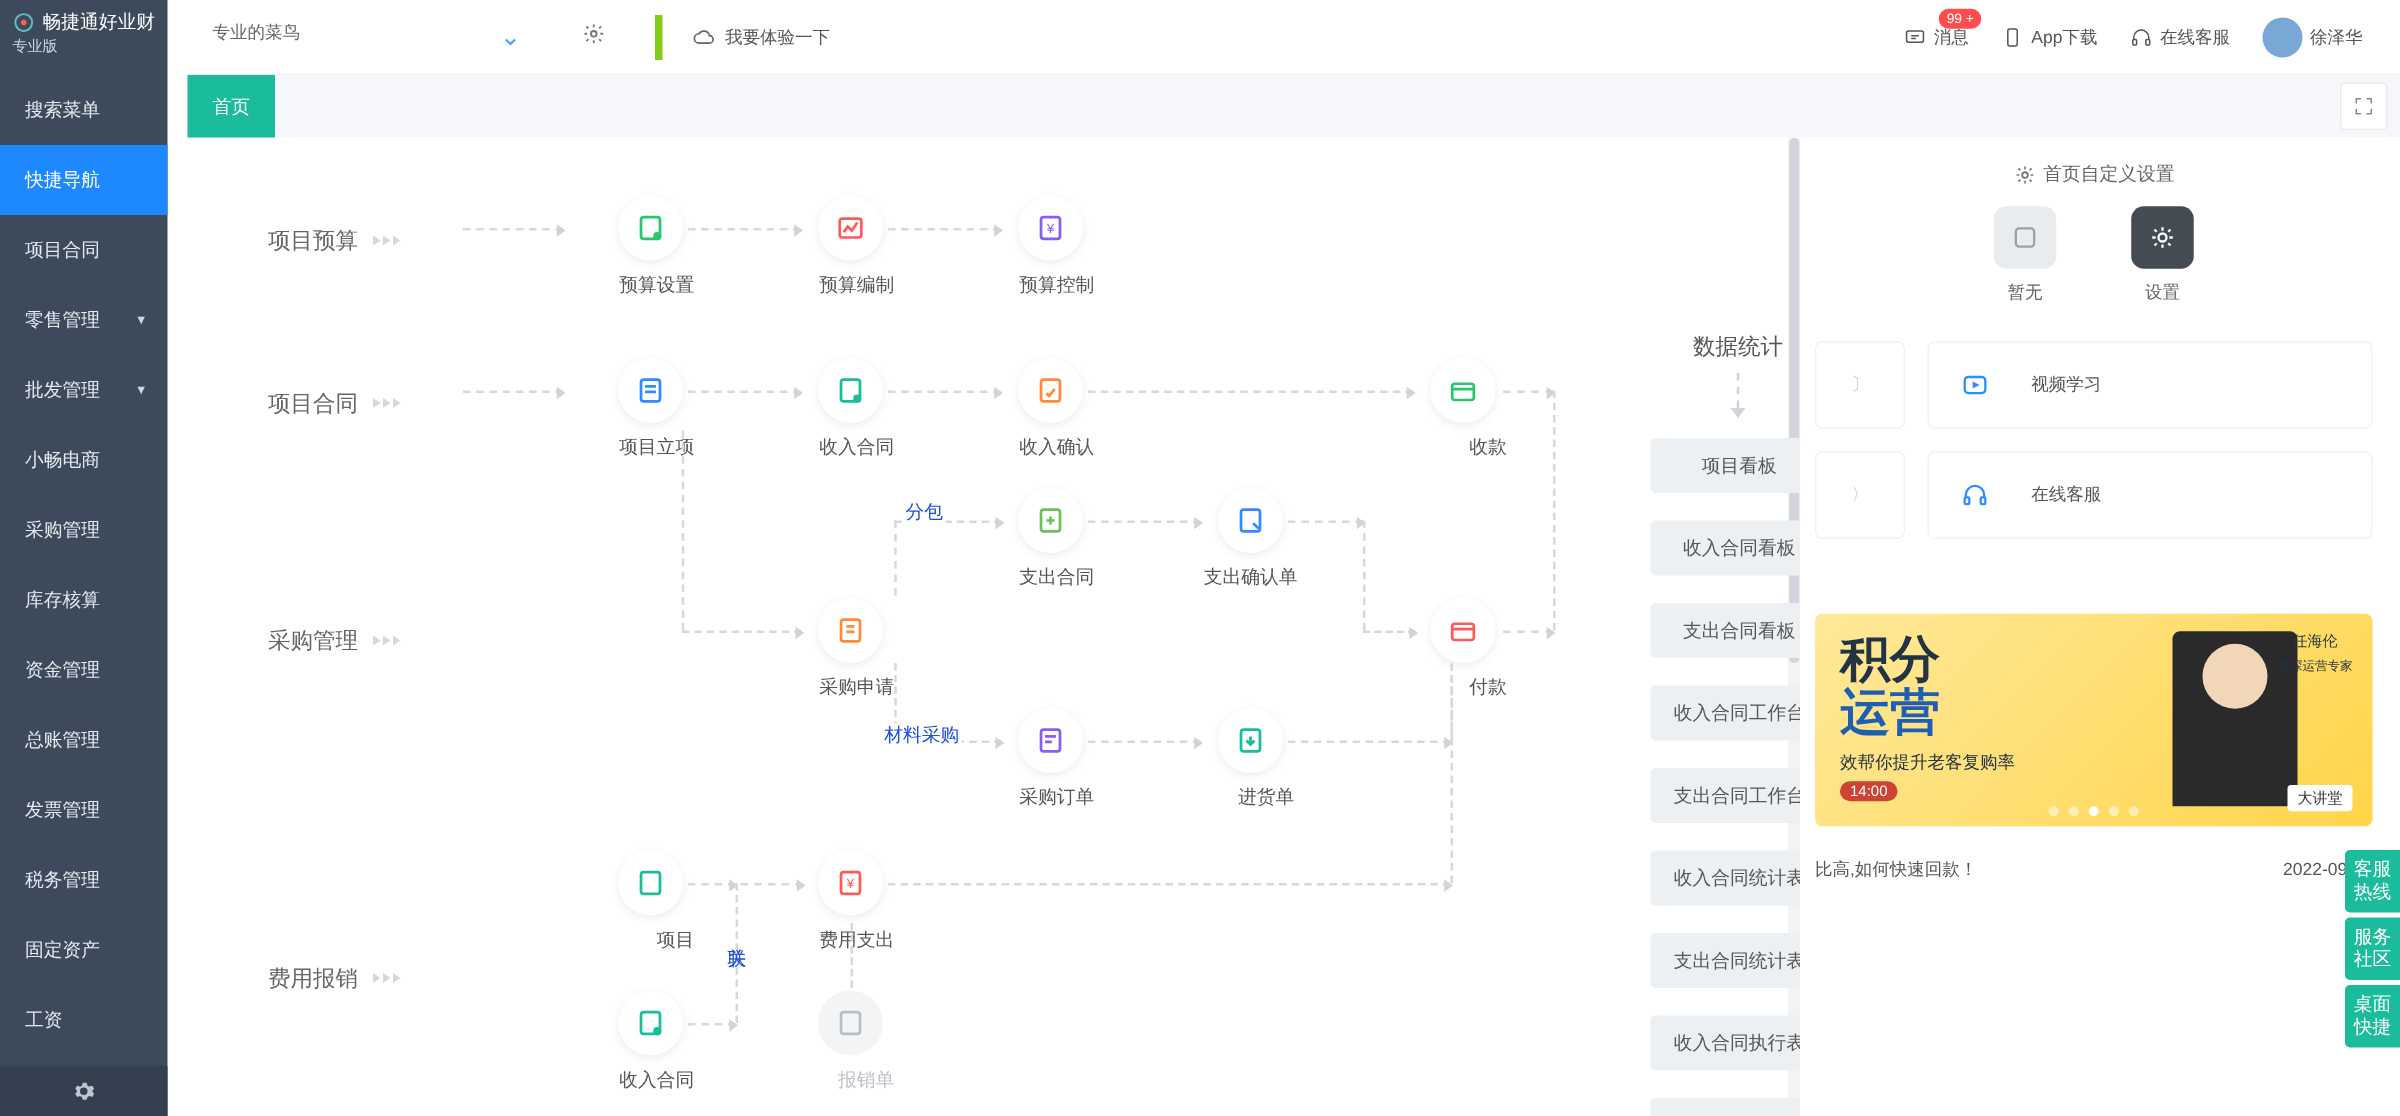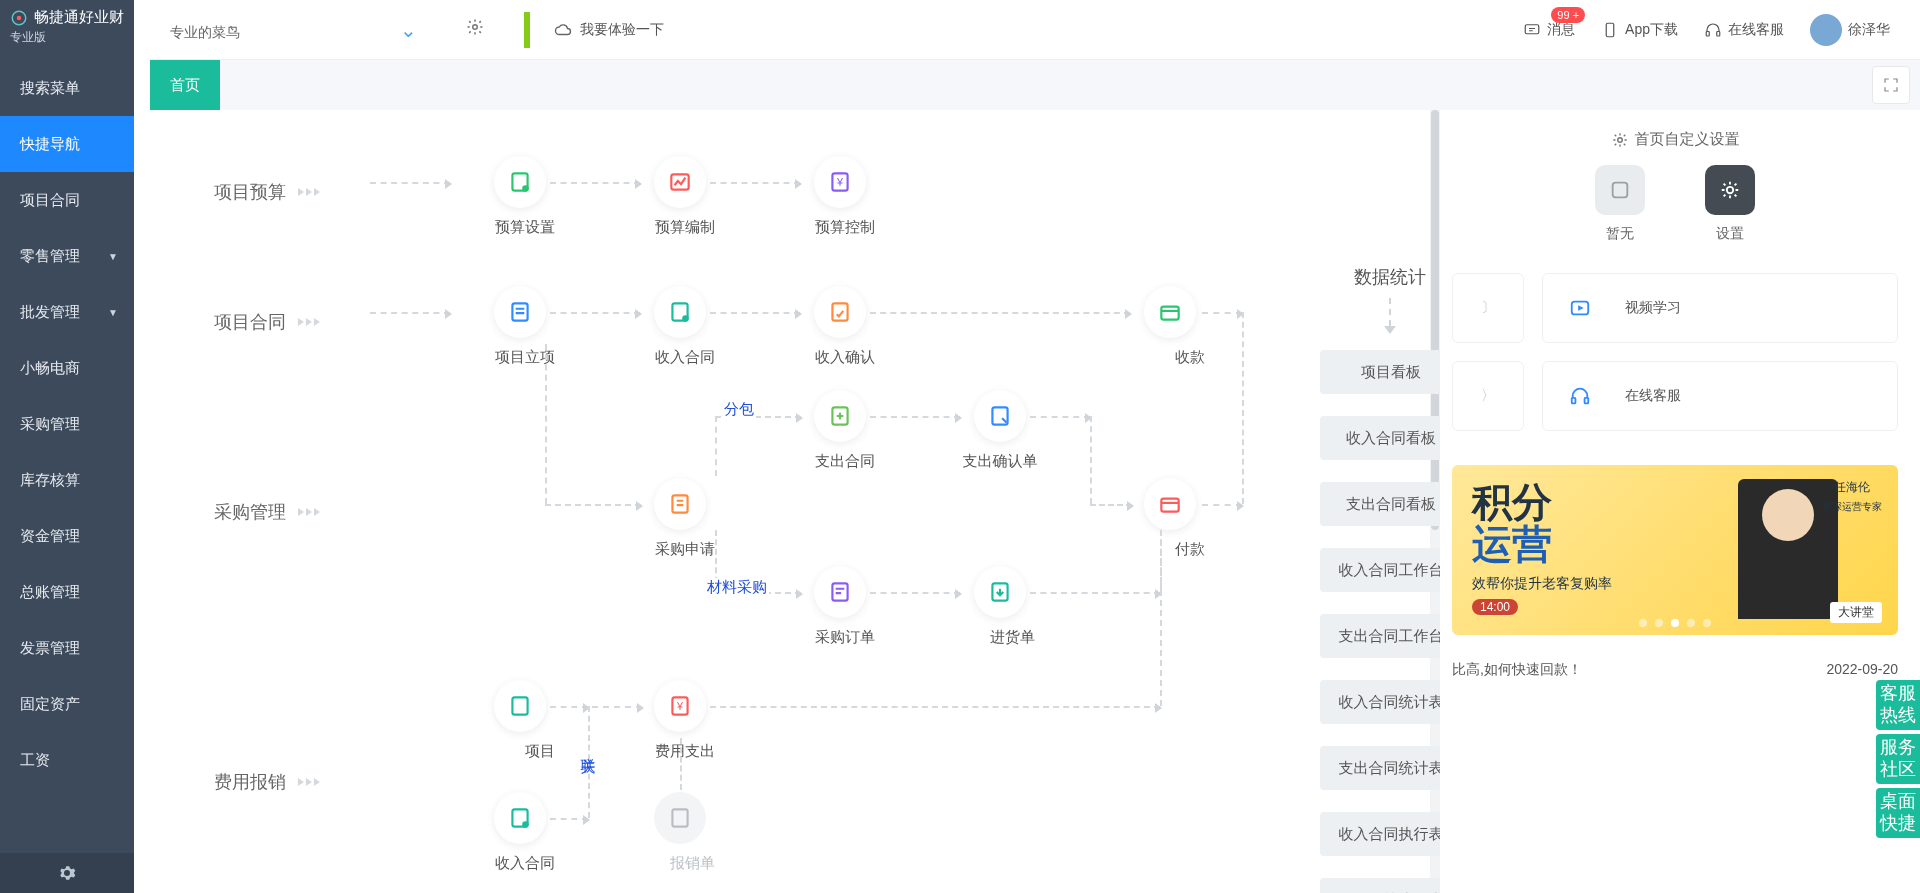--- a/index.html
+++ b/index.html
@@ -1,20 +1,20 @@
 <!DOCTYPE html>
 <html><head>
 <meta charset="utf-8">
 <style>
 * { margin: 0; padding: 0; box-sizing: border-box; }
 body { font-family: "Microsoft YaHei", "PingFang SC", sans-serif; font-size: 14px; color: #333; background: #fff; width: 1920px; height: 893px; overflow: hidden; position: relative; }
 
 
 .topbar { position: absolute; top: 0; left: 150px; right: 0; height: 60px; background: #fff; display: flex; align-items: center; padding: 0 30px 0 20px; border-bottom: 1px solid #eee; }
-.workspace-sel { flex: 0 0 280px; display: flex; align-items: flex-end; color: #666; position: relative; }
+.workspace-sel { flex: 0 0 280px; display: flex; align-items: flex-start; color: #666; position: relative; }
 .workspace-sel .chev { color: #4aa3ff; margin-left: 160px; font-size: 20px; }
 .gear-top { margin-left: 16px; color: #666; font-size: 18px; }
 .try-btn { margin-left: 40px; display: flex; align-items: center; color: #555; border-left: 6px solid #84cc16; padding-left: 24px; height: 36px; }
 .try-btn svg { margin-right: 8px; }
 .topbar-spacer { flex: 1; }
 .top-right { display: flex; align-items: center; gap: 26px; color: #555; }
 .top-right .item { display: flex; align-items: center; gap: 6px; position: relative; cursor: pointer; }
 .badge99 { position: absolute; top: -14px; right: -10px; background: #ff4d4f; color: #fff; border-radius: 10px; font-size: 11px; padding: 0 6px; line-height: 16px; }
 .avatar { width: 32px; height: 32px; border-radius: 50%; background: #7aa8d4; display: inline-block; overflow: hidden; }
 
@@ -67,39 +67,39 @@
 .rp-tile .box { width: 50px; height: 50px; border-radius: 10px; background: #e9ecef; display: flex; align-items: center; justify-content: center; margin: 0 auto 10px; color: #9aa1a8; }
 .rp-tile.dark .box { background: #444b52; color: #fff; }
 .rp-tile .lbl { font-size: 14px; color: #666; }
 
 .rp-cards { display: flex; flex-direction: column; gap: 18px; padding: 0 12px; }
 .rp-card { height: 70px; border: 1px solid #edf0f3; border-radius: 6px; display: flex; align-items: center; padding: 0 20px; gap: 28px; color: #555; }
 .rp-card.stub { width: 72px; padding: 0; justify-content: center; }
 .rp-card .ic { width: 34px; height: 34px; color: #2f8bff; display: flex; align-items: center; justify-content: center; }
 .rp-row { display: flex; gap: 18px; }
 
-.rp-banner { margin: 34px 12px 0; height: 170px; background: linear-gradient(135deg,#ffe89a,#ffd54a); border-radius: 6px; position: relative; overflow: hidden; padding: 16px 20px; }
+.rp-banner { margin: 60px 12px 0; height: 170px; background: linear-gradient(135deg,#ffe89a,#ffd54a); border-radius: 6px; position: relative; overflow: hidden; padding: 16px 20px; }
 .rp-banner .big { font-size: 40px; font-weight: 800; color: #234; line-height: 1.05; }
 .rp-banner .big .blue { color: #1e5fb3; }
 .rp-banner .sub { font-size: 14px; color: #234; margin-top: 10px; }
 .rp-banner .time { margin-top: 6px; display: inline-block; background: #c43; color: #fff; font-size: 12px; padding: 1px 8px; border-radius: 10px; }
 .rp-banner .tag { position: absolute; right: 16px; bottom: 12px; background: #fff; color: #333; font-size: 12px; padding: 2px 8px; border-radius: 3px; }
 .rp-banner .person { position: absolute; right: 60px; top: 14px; width: 100px; height: 140px; background: #2a2a2a; border-radius: 6px 6px 0 0; }
 .rp-banner .face { position: absolute; right: 84px; top: 24px; width: 52px; height: 52px; border-radius: 50%; background: #f2d6b8; }
 .rp-banner .namecol { position: absolute; right: 16px; top: 14px; font-size: 12px; color: #234; text-align: center; }
 .dots { position: absolute; left: 50%; bottom: 8px; transform: translateX(-50%); display: flex; gap: 8px; }
 .dots span { width: 8px; height: 8px; border-radius: 50%; background: rgba(255,255,255,.5); }
 .dots span.on { background: #fff; }
 
 .rp-news { margin: 18px 12px 0; }
 .rp-news-row { display: flex; justify-content: space-between; color: #555; font-size: 14px; padding: 8px 0; }
 
 
 .float-tabs { position: absolute; right: 0; top: 680px; display: flex; flex-direction: column; gap: 4px; }
-.float-tab { width: 44px; height: 50px; background: #1abc9c; color: #fff; font-size: 18px; display: flex; align-items: center; justify-content: center; text-align: center; border-radius: 4px 0 0 4px; padding: 4px; line-height: 1.2; cursor: pointer; }
+.float-tab { width: 44px; height: 50px; background: #1abc9c; color: #fff; font-size: 15px; display: flex; align-items: center; justify-content: center; text-align: center; border-radius: 4px 0 0 4px; padding: 4px; line-height: 1.2; cursor: pointer; }
 
 
 .i18 { width: 18px; height: 18px; }
 .i22 { width: 22px; height: 22px; }
 
 
 .canvas-scroll { position: absolute; top: 0; right: 0; width: 10px; bottom: 0; background: #f2f3f5; }
 .canvas-scroll .thumb { position: absolute; left: 1px; right: 1px; top: 0; height: 420px; background: #d2d6da; border-radius: 4px; }
 </style>
 </head>
@@ -121,20 +121,21 @@
       <div class="side-item active">快捷导航</div>
       <div class="side-item">项目合同</div>
       <div class="side-item">零售管理<span class="caret">▼</span></div>
       <div class="side-item">批发管理<span class="caret">▼</span></div>
       <div class="side-item">小畅电商</div>
       <div class="side-item">采购管理</div>
       <div class="side-item">库存核算</div>
       <div class="side-item">资金管理</div>
       <div class="side-item">总账管理</div>
       <div class="side-item">发票管理</div>
+      <div class="side-item">税务管理</div>
       <div class="side-item">固定资产</div>
       <div class="side-item">工资</div>
     </div>
   <div class="side-footer">
     <svg class="i18" viewBox="0 0 24 24">
         <path fill="currentColor" d="M12 8a4 4 0 100 8 4 4 0 000-8zm9 4l2 3-2 3-3-1a8 8 0 01-2 1l-1 3h-4l-1-3a8 8 0 01-2-1l-3 1-2-3 2-3-2-3 2-3 3 1a8 8 0 012-1l1-3h4l1 3a8 8 0 012 1l3-1 2 3z" opacity=".9"></path>
       </svg>
   </div>
 </div>
 

